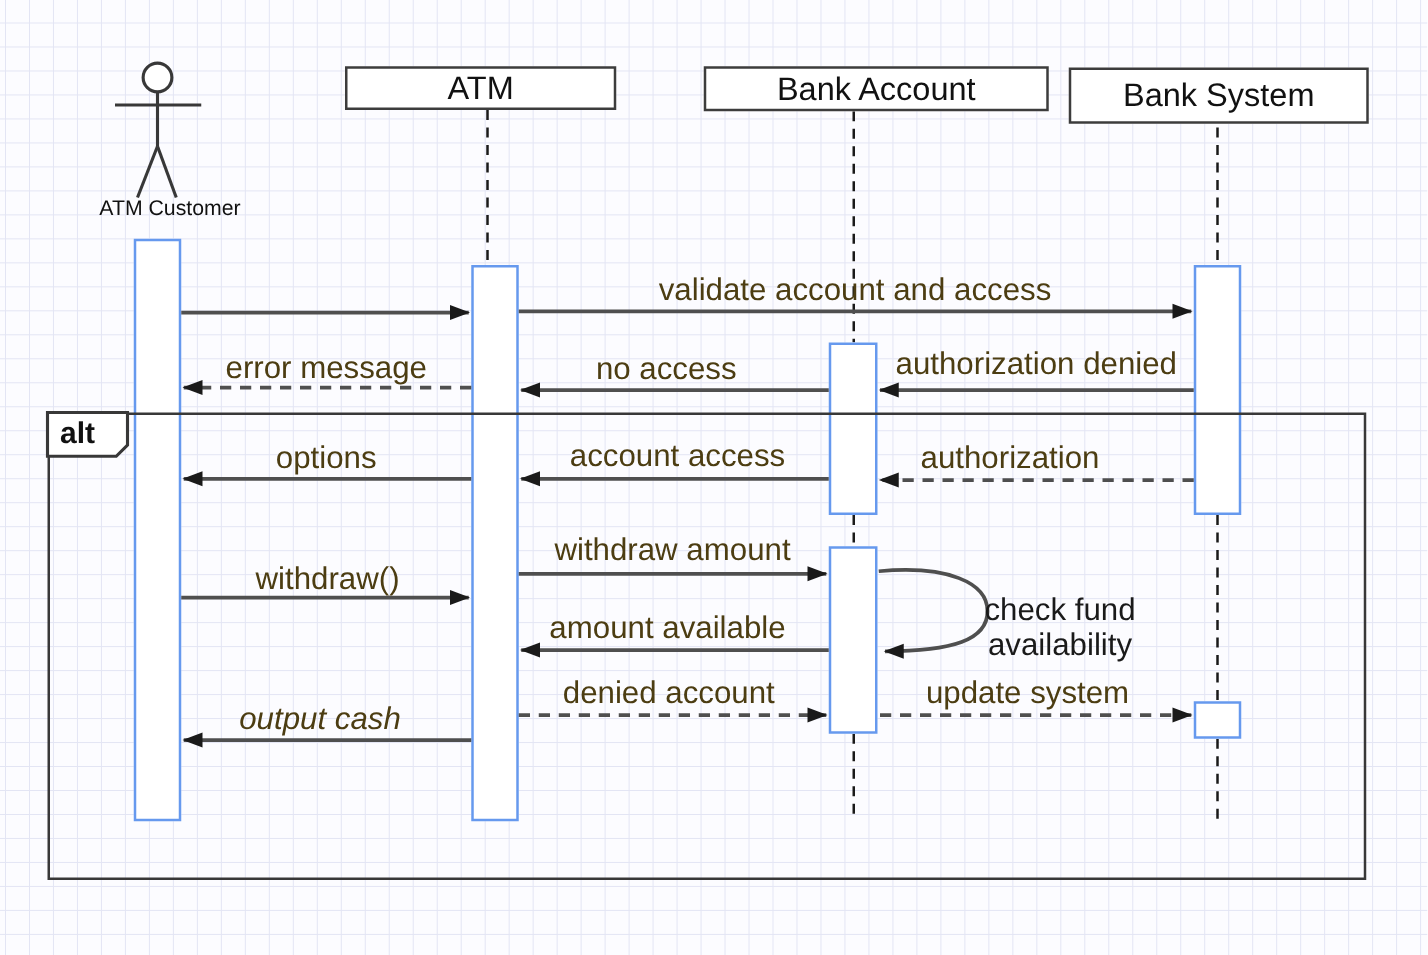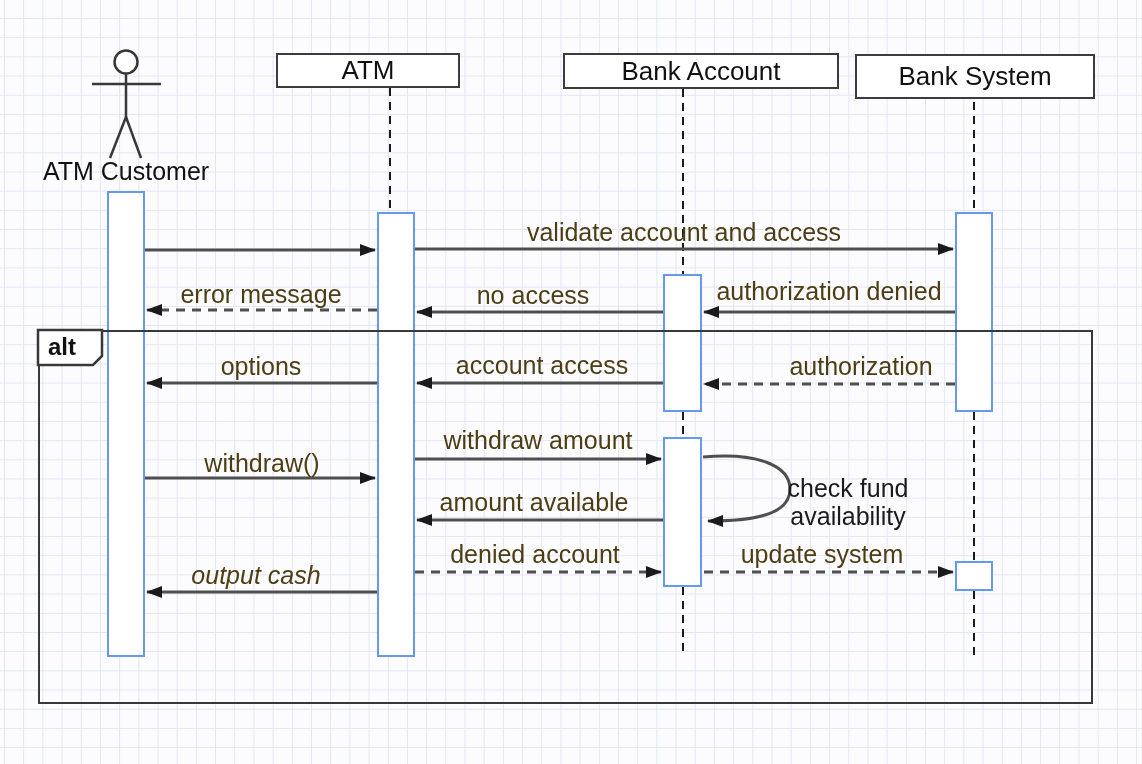--- a/index.html
+++ b/index.html
@@ -39,23 +39,23 @@
     z-index:4;
     box-sizing:border-box;
   }
   .alt-tab-svg{position:absolute;left:36px;top:328px;z-index:5;}
   .alt-label{
     position:absolute;left:48px;top:333px;
     font-size:24px;font-weight:bold;color:#111;
     z-index:6;
   }
   .actor-label{
-    position:absolute;left:126px;top:157px;
+    position:absolute;left:136px;top:157px;
     transform:translateX(-50%);
-    font-size:25px;color:#111;white-space:nowrap;
+    font-size:17px;color:#111;white-space:nowrap;
     z-index:3;
   }
   .msg-label{
     position:absolute;
     transform:translateX(-50%);
     text-align:center;
     font-size:25px;line-height:1.13;
     color:#4c3d12;
     white-space:nowrap;
     z-index:7;
@@ -81,21 +81,21 @@
     </g>
     <g>
       <circle cx="126" cy="62" r="11.5" fill="#ffffff" stroke="#383838" stroke-width="2.5"></circle>
       <line x1="126" y1="74" x2="126" y2="117" stroke="#383838" stroke-width="2.5"></line>
       <line x1="92" y1="84" x2="161" y2="84" stroke="#383838" stroke-width="2.5"></line>
       <line x1="126" y1="117" x2="110" y2="158" stroke="#383838" stroke-width="2.5"></line>
       <line x1="126" y1="117" x2="141" y2="158" stroke="#383838" stroke-width="2.5"></line>
     </g>
   </svg>
 
-  <div class="pbox" style="left:276px;top:53px;width:184px;height:35px;">
+  <div class="pbox" style="left:276px;top:53px;width:217px;height:35px;">
     <span>ATM</span>
   </div>
   <div class="pbox" style="left:563px;top:53px;width:276px;height:36px;">
     <span>Bank Account</span>
   </div>
   <div class="pbox" style="left:855px;top:54px;width:240px;height:45px;">
     <span>Bank System</span>
   </div>
 
   <div class="actor-label">ATM Customer</div>
@@ -137,21 +137,21 @@
       <line x1="377" y1="592" x2="147" y2="592" marker-end="url(#ah)"></line>
     </g>
   </svg>
 
   <div class="msg-label" style="left:684px;top:218px;">validate account and access</div>
   <div class="msg-label" style="left:829px;top:277px;">authorization denied</div>
   <div class="msg-label" style="left:533px;top:281px;">no access</div>
   <div class="msg-label" style="left:261px;top:280px;">error message</div>
   <div class="msg-label" style="left:261px;top:352px;">options</div>
   <div class="msg-label" style="left:542px;top:351px;">account access</div>
-  <div class="msg-label" style="left:861px;top:352px;">authorization</div>
+  <div class="msg-label" style="left:808px;top:352px;">authorization</div>
   <div class="msg-label" style="left:262px;top:449px;">withdraw()</div>
   <div class="msg-label" style="left:538px;top:426px;">withdraw amount</div>
   <div class="msg-label wrap black" style="left:848px;top:474px;width:145px;">check fund availability</div>
   <div class="msg-label" style="left:534px;top:488px;">amount available</div>
   <div class="msg-label" style="left:535px;top:540px;">denied account</div>
   <div class="msg-label" style="left:822px;top:540px;">update system</div>
   <div class="msg-label" style="left:256px;top:561px;font-style:italic;">output cash</div>
 
 </div>
 

